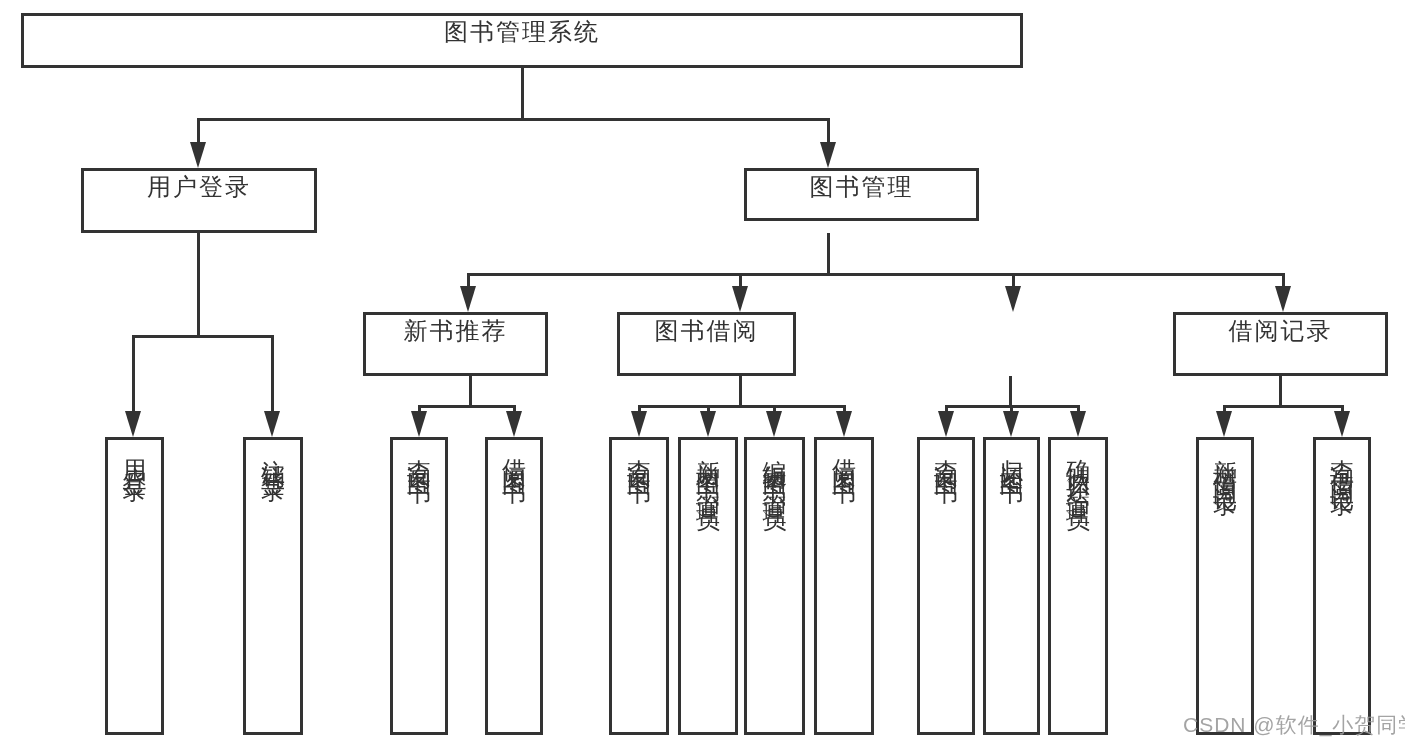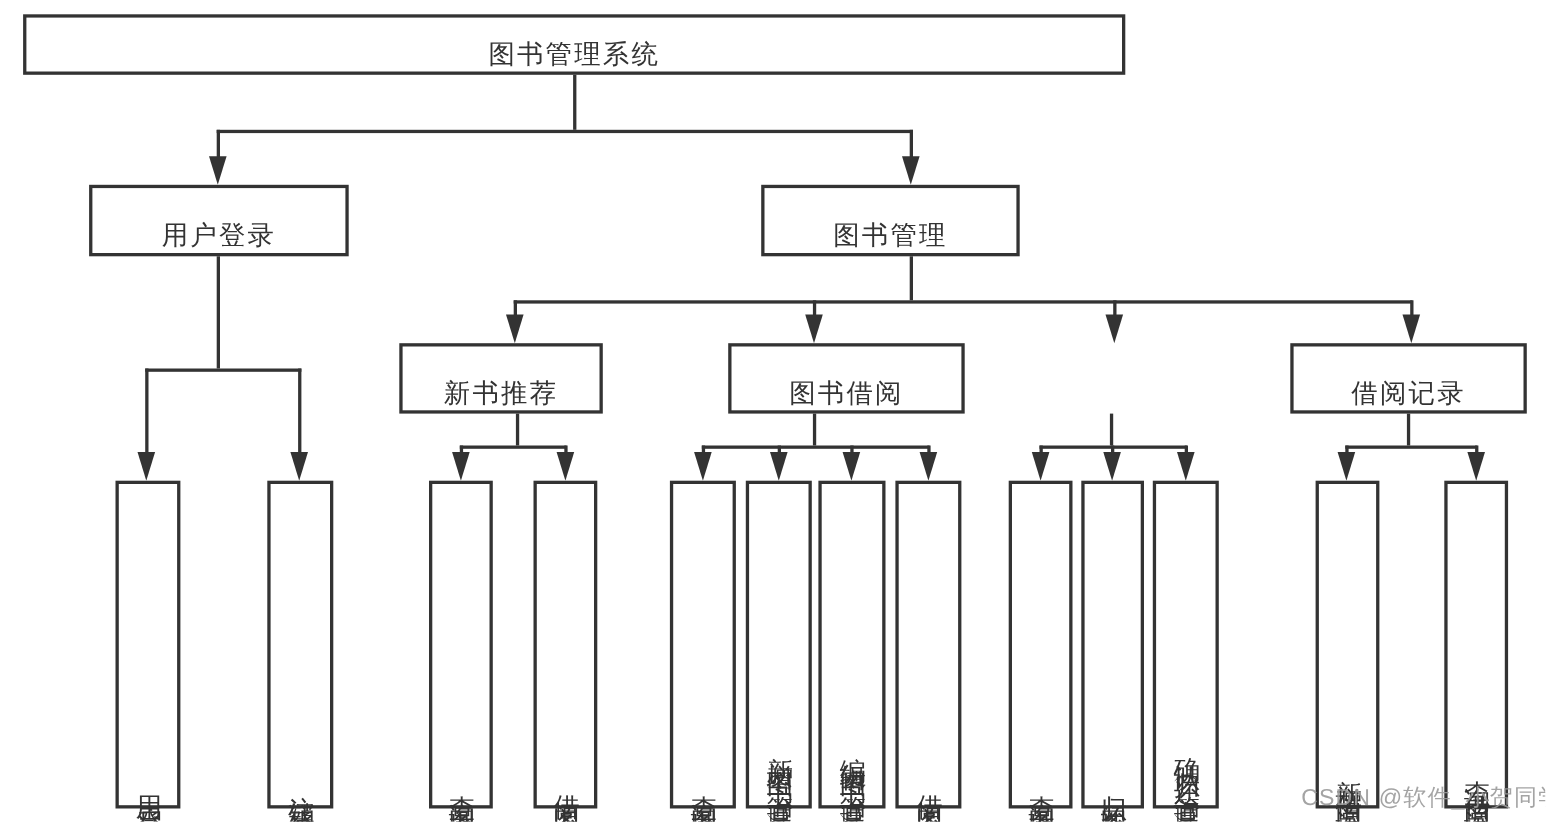--- a/index.html
+++ b/index.html
@@ -2,21 +2,21 @@
 <html><head>
 <meta charset="utf-8">
 <style>
   html,body{margin:0;padding:0;background:#ffffff;}
   .canvas{
     position:relative;width:1405px;height:747px;background:#ffffff;overflow:hidden;
     font-family:"Liberation Sans","DejaVu Sans",sans-serif;color:#333333;
   }
   .node{
     position:absolute;box-sizing:border-box;border:3px solid #333333;background:#ffffff;
-    display:flex;align-items:flex-end;justify-content:center;
+    display:flex;align-items:flex-start;justify-content:center;
     font-size:24px;color:#333333;
   }
   .node .lbl{white-space:nowrap;letter-spacing:2px;}
   .node.v .lbl{
     writing-mode:vertical-rl;text-orientation:upright;
     letter-spacing:7px;white-space:normal;line-height:1;
   }
   .vl{position:absolute;width:3px;background:#333333;}
   .hl{position:absolute;height:3px;background:#333333;}
   .ah{position:absolute;width:0;height:0;
@@ -39,21 +39,21 @@
   <div class="vl" style="left:521px;top:68px;height:50px"></div>
   <div class="hl" style="left:197px;top:118px;width:633px"></div>
   <div class="vl" style="left:197px;top:118px;height:26px"></div>
   <div class="ah" style="left:190px;top:142px"></div>
   <div class="vl" style="left:827px;top:118px;height:26px"></div>
   <div class="ah" style="left:820px;top:142px"></div>
 
   <div class="node" style="left:81px;top:168px;width:236px;height:65px">
     <span class="lbl">用户登录</span>
   </div>
-  <div class="node" style="left:692px;top:168px;width:235px;height:65px">
+  <div class="node" style="left:744px;top:168px;width:235px;height:53px">
     <span class="lbl">图书管理</span>
   </div>
 
   <div class="vl" style="left:197px;top:233px;height:102px"></div>
   <div class="hl" style="left:132px;top:335px;width:142px"></div>
   <div class="vl" style="left:132px;top:335px;height:78px"></div>
   <div class="ah" style="left:125px;top:411px"></div>
   <div class="vl" style="left:271px;top:335px;height:78px"></div>
   <div class="ah" style="left:264px;top:411px"></div>
 
@@ -64,21 +64,21 @@
   <div class="vl" style="left:739px;top:273px;height:15px"></div>
   <div class="ah" style="left:732px;top:286px"></div>
   <div class="vl" style="left:1012px;top:273px;height:15px"></div>
   <div class="ah" style="left:1005px;top:286px"></div>
   <div class="vl" style="left:1282px;top:273px;height:15px"></div>
   <div class="ah" style="left:1275px;top:286px"></div>
 
   <div class="node" style="left:363px;top:312px;width:185px;height:64px">
     <span class="lbl">新书推荐</span>
   </div>
-  <div class="node" style="left:662px;top:312px;width:215px;height:64px">
+  <div class="node" style="left:617px;top:312px;width:179px;height:64px">
     <span class="lbl">图书借阅</span>
   </div>
   <div class="node" style="left:1173px;top:312px;width:215px;height:64px">
     <span class="lbl">借阅记录</span>
   </div>
 
   <div class="vl" style="left:469px;top:376px;height:29px"></div>
   <div class="hl" style="left:418px;top:405px;width:97px"></div>
   <div class="vl" style="left:418px;top:405px;height:8px"></div>
   <div class="ah" style="left:411px;top:411px"></div>

